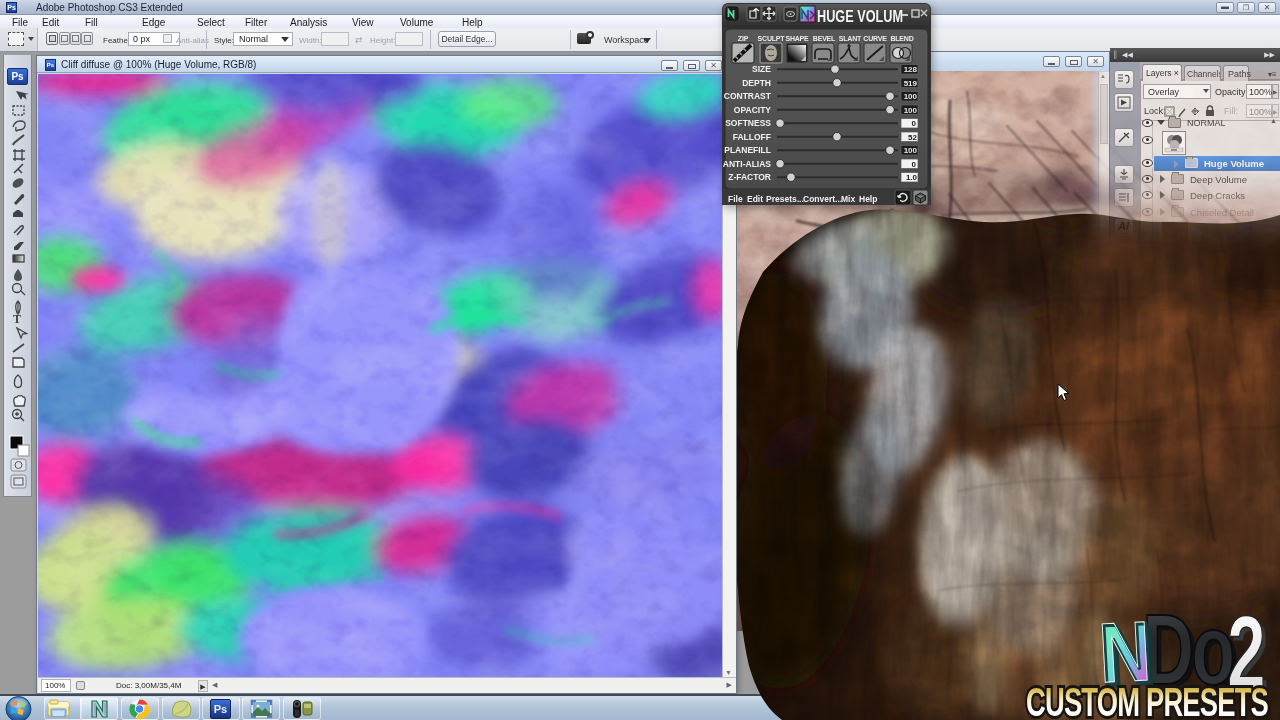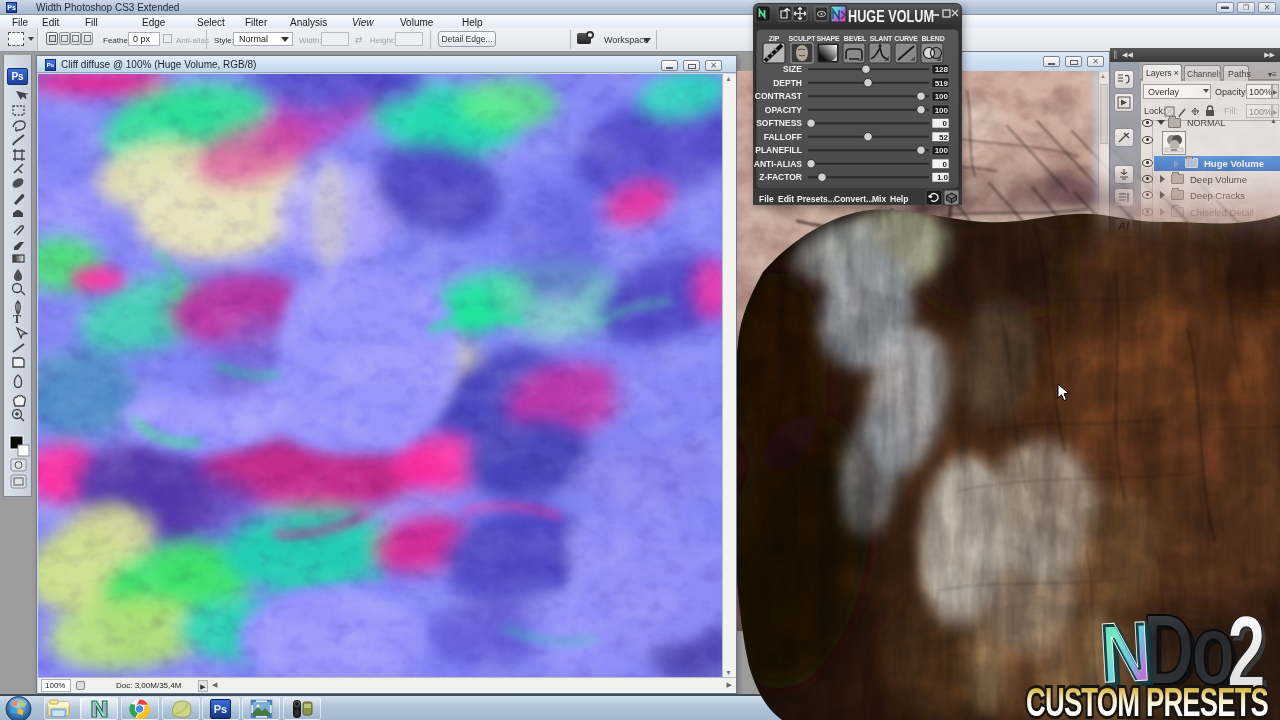--- a/index.html
+++ b/index.html
@@ -48,67 +48,67 @@
 .lrow { position:absolute; left:0; width:140px; height:15px; }
 .lrow.sel { background:linear-gradient(#4e94e8,#2f72cc); left:14px; width:126px; }
 .lrow.sel .eye { left:-12px; }
 .eye { position:absolute; left:2px; top:3px; width:11px; height:8px; }
 .eye::before { content:""; position:absolute; left:0; top:0; width:9px; height:6px; border:1px solid #2a2a2a; border-radius:50%; background:#fafafa; }
 .eye::after { content:""; position:absolute; left:3.5px; top:2px; width:3px; height:3px; background:#111; border-radius:50%; }
 .folder { position:absolute; top:2px; width:13px; height:10px; background:#b8b5b0; border:1px solid #77736e; border-radius:1px; }
 .folder::before { content:""; position:absolute; left:0; top:-3px; width:5px; height:2px; background:#b8b5b0; border:1px solid #77736e; border-bottom:none; }
 
 
-#ndopanel { left:753px; top:3px; width:209px; height:205px; z-index:50; filter:drop-shadow(2px 3px 4px rgba(0,0,0,0.35)); }
+#ndopanel { left:722px; top:3px; width:209px; height:205px; z-index:50; filter:drop-shadow(2px 3px 4px rgba(0,0,0,0.35)); }
 
 
 #overlay3d { left:737px; top:71px; width:543px; height:649px; z-index:30; }
 
 
 #logo { left:1014px; top:580px; width:266px; height:140px; z-index:60; }
 
 
 #cursor { left:1057px; top:383px; z-index:70; }
 </style>
 </head>
 <body>
 <div id="screen">
   <div id="titlebar" class="abs">
-      <span class="t">Width Photoshop CS3 Extended</span>
+      <span class="t">Adobe Photoshop CS3 Extended</span>
     <div style="position:absolute;left:6px;top:2px;width:11px;height:11px;background:linear-gradient(#3a6fd8,#1c3f9a);border:1px solid #10275c;color:#fff;font-size:7px;font-weight:bold;text-align:center;line-height:10px;">Ps</div>
     <div style="position:absolute;left:1216px;top:2px;width:18px;height:11px;background:linear-gradient(#f2f5f9,#ccd5e0);border:1px solid #8794a8;border-radius:2px;font-size:8px;line-height:8px;text-align:center;color:#44506a;">▬</div>
     <div style="position:absolute;left:1237px;top:2px;width:18px;height:11px;background:linear-gradient(#f2f5f9,#ccd5e0);border:1px solid #8794a8;border-radius:2px;font-size:7px;line-height:10px;text-align:center;color:#44506a;">❐</div>
     <div style="position:absolute;left:1258px;top:2px;width:18px;height:11px;background:linear-gradient(#f2f5f9,#ccd5e0);border:1px solid #8794a8;border-radius:2px;font-size:8px;line-height:10px;text-align:center;color:#44506a;">✕</div>
   </div>
   <div id="menubar" class="abs">
     <span class="mi" style="left:12px;">File</span>
     <span class="mi" style="left:42px;">Edit</span>
     <span class="mi" style="left:85px;">Fill</span>
     <span class="mi" style="left:142px;">Edge</span>
     <span class="mi" style="left:197px;">Select</span>
     <span class="mi" style="left:245px;">Filter</span>
     <span class="mi" style="left:290px;">Analysis</span>
-    <span class="mi" style="left:352px;font-style:italic;">View</span>
+    <span class="mi" style="left:352px;">View</span>
     <span class="mi" style="left:400px;">Volume</span>
     <span class="mi" style="left:462px;">Help</span>
   </div>
   <div id="optionsbar" class="abs">
     <div style="position:absolute;left:0;top:0;width:38px;height:23px;background:linear-gradient(#e3e5e9,#d5d8de);border-right:1px solid #b6bac2;"></div>
     <div style="position:absolute;left:8px;top:4px;width:16px;height:14px;border:1px dashed #555;background:#f3f4f6;"></div>
     <div style="position:absolute;left:28px;top:9px;width:0;height:0;border-left:3px solid transparent;border-right:3px solid transparent;border-top:4px solid #444;"></div>
     <div style="position:absolute;left:46px;top:4px;width:12px;height:13px;background:linear-gradient(#fbfbfc,#d9dce1);border:1px solid #6a7076;border-radius:2px;"></div>
     <div style="position:absolute;left:49px;top:7px;width:7px;height:7px;border:1px solid #555;background:#cfd3d8;"></div>
     <div style="position:absolute;left:59px;top:4px;width:11px;height:13px;background:linear-gradient(#eef0f2,#d5d8dd);border:1px solid #8f959c;border-radius:2px;"></div>
     <div style="position:absolute;left:61px;top:7px;width:7px;height:7px;border:1px solid #777;"></div>
     <div style="position:absolute;left:70px;top:4px;width:11px;height:13px;background:linear-gradient(#eef0f2,#d5d8dd);border:1px solid #8f959c;border-radius:2px;"></div>
     <div style="position:absolute;left:72px;top:7px;width:7px;height:7px;border:1px solid #777;"></div>
     <div style="position:absolute;left:81px;top:4px;width:12px;height:13px;background:linear-gradient(#eef0f2,#d5d8dd);border:1px solid #8f959c;border-radius:2px;"></div>
     <div style="position:absolute;left:84px;top:7px;width:7px;height:7px;border:1px solid #777;"></div>
     <span class="olabel" style="left:103px;top:8px;">Feather:</span>
-    <div class="obox" style="left:128px;top:4px;width:32px;height:14px;font-size:10px;color:#222;padding:1px 0 0 4px;">0 px</div>
+    <div class="obox" style="left:128px;top:4px;width:52px;height:14px;font-size:10px;color:#222;padding:1px 0 0 4px;">0 px</div>
     <div style="position:absolute;left:163px;top:6px;width:9px;height:9px;border:1px solid #aab0b9;background:#eceef1;"></div>
     <span class="ogray" style="left:176px;top:8px;">Anti-alias</span>
     <div class="osep" style="left:206px;"></div>
     <span class="olabel" style="left:214px;top:8px;">Style:</span>
     <div class="obox" style="left:233px;top:4px;width:60px;height:14px;font-size:10px;color:#222;padding:1px 0 0 5px;">Normal</div>
     <div style="position:absolute;left:281px;top:9px;width:0;height:0;border-left:4px solid transparent;border-right:4px solid transparent;border-top:5px solid #333;"></div>
     <span class="ogray" style="left:299px;top:8px;">Width:</span>
     <div class="obox" style="left:321px;top:4px;width:28px;height:14px;background:#eef0f2;border-color:#b9bec6;"></div>
     <span class="ogray" style="left:355px;top:7px;font-size:9px;">⇄</span>
     <span class="ogray" style="left:370px;top:8px;">Height:</span>

